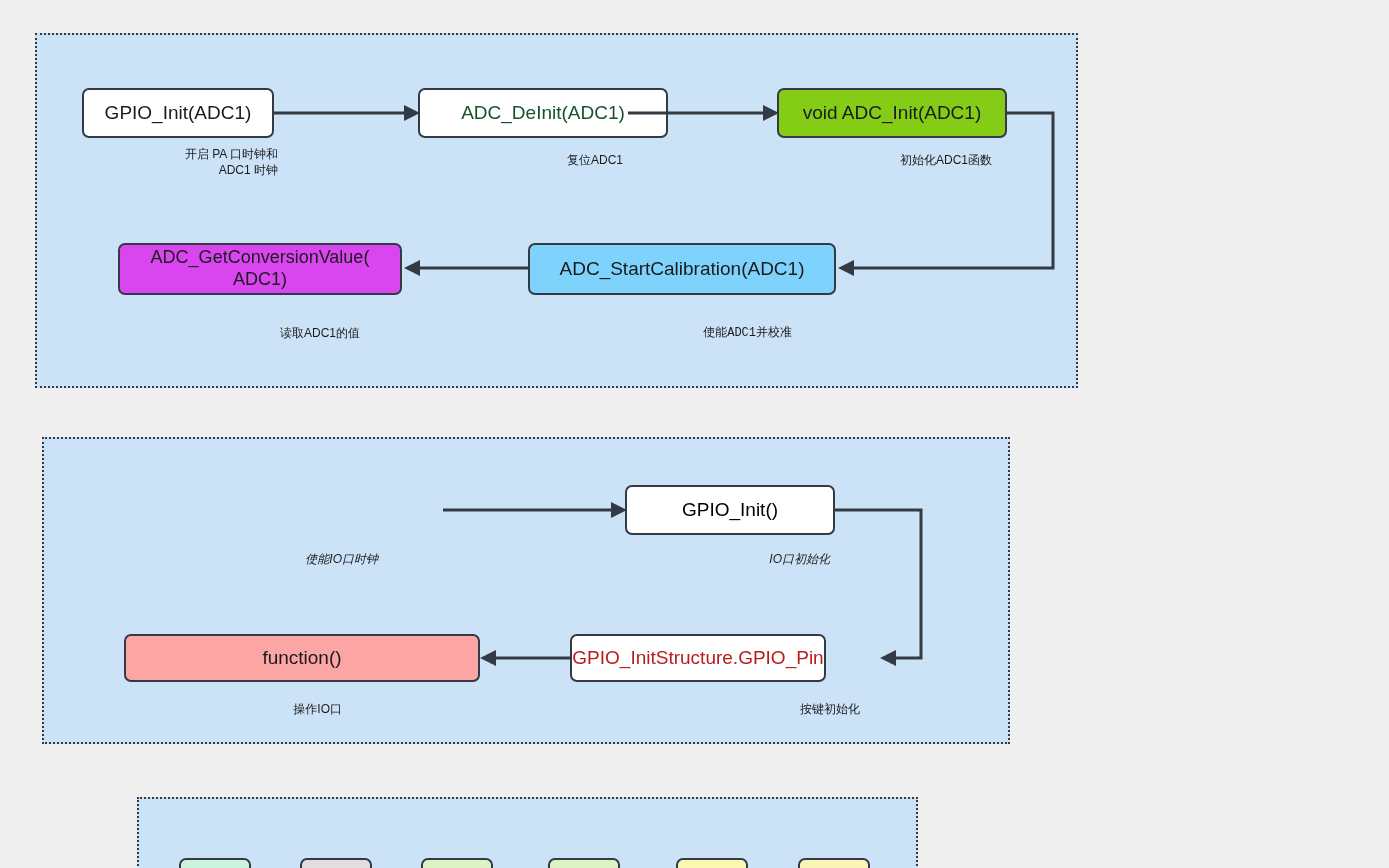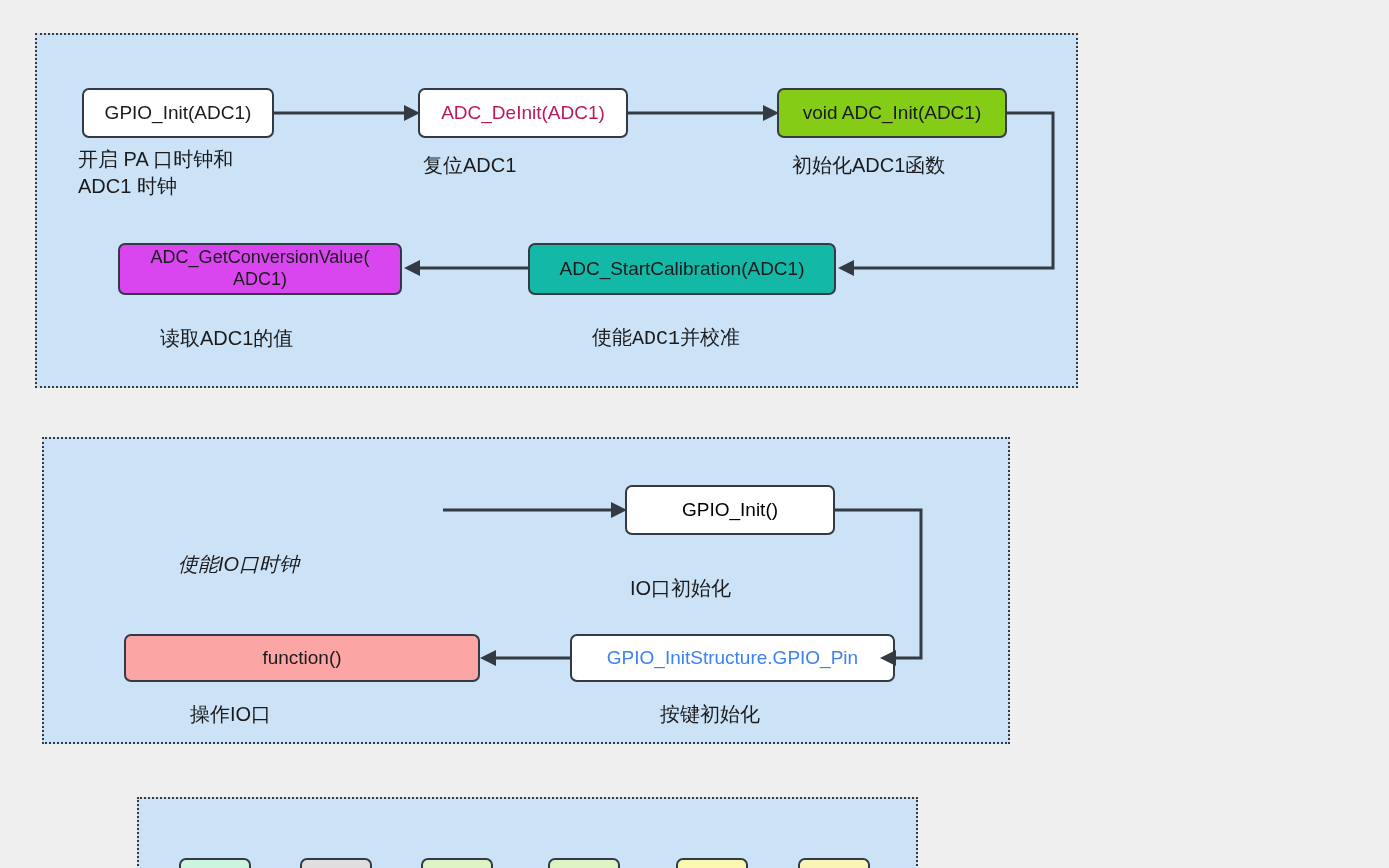--- a/index.html
+++ b/index.html
@@ -44,23 +44,23 @@
     text-align: center;
     color: #1b1b1d;
     font-size: 19px;
     line-height: 1.22;
     padding: 16px 10px;
     white-space: pre-line;
   }
   
   .caption {
     position: absolute;
-    text-align: left;
+    text-align: right;
     color: #1b1b1d;
-    font-size: 20px;
+    font-size: 12px;
     line-height: 1.35;
     white-space: pre-line;
   }
   
   .swatch {
     position: absolute;
     box-sizing: border-box;
     border: 2.5px solid #333a44;
     border-radius: 7px;
   }
@@ -80,44 +80,44 @@
 <body style="background: rgb(239, 239, 240);">
 
 <div id="canvas">
 
   <div class="group" id="group-adc" style="background: rgb(204, 227, 247); border-color: rgb(51, 58, 68);"></div>
 
   <div class="node" style="left: 82px; top: 88px; width: 192px; height: 50px; background: rgb(255, 255, 255); border-color: rgb(51, 58, 68); color: rgb(27, 27, 29);">GPIO_Init(ADC1)</div>
   <div class="caption" style="left:78px; top:146px; width:200px;">开启 PA 口时钟和
 ADC1 时钟</div>
 
-  <div class="node" style="left: 418px; top: 88px; width: 210px; height: 50px; background: rgb(255, 255, 255); border-color: rgb(51, 58, 68); color: #be185d;">ADC_DeInit(ADC1)</div>
+  <div class="node" style="left: 418px; top: 88px; width: 250px; height: 50px; background: rgb(255, 255, 255); border-color: rgb(51, 58, 68); color: #14532d;">ADC_DeInit(ADC1)</div>
   <div class="caption" style="left:423px; top:152px; width:200px;">复位ADC1</div>
 
   <div class="node" style="left: 777px; top: 88px; width: 230px; height: 50px; background: #84cc16; border-color: rgb(51, 58, 68); color: rgb(27, 27, 29);">void ADC_Init(ADC1)</div>
   <div class="caption" style="left:792px; top:152px; width:200px;">初始化ADC1函数</div>
 
   <div class="node" style="left: 118px; top: 243px; width: 284px; height: 52px; font-size: 18px; background: #d946ef; border-color: rgb(51, 58, 68); color: rgb(27, 27, 29);">ADC_GetConversionValue(
 ADC1)</div>
   <div class="caption" style="left:160px; top:325px; width:200px;">读取ADC1的值</div>
 
-  <div class="node" style="left: 528px; top: 243px; width: 308px; height: 52px; background: #14b8a6; border-color: rgb(51, 58, 68); color: rgb(27, 27, 29);">ADC_StartCalibration(ADC1)</div>
+  <div class="node" style="left: 528px; top: 243px; width: 308px; height: 52px; background: #7dd3fc; border-color: rgb(51, 58, 68); color: rgb(27, 27, 29);">ADC_StartCalibration(ADC1)</div>
   <div class="caption" style="left:592px; top:325px; width:200px;font-family:Liberation Mono, monospace;">使能ADC1并校准</div>
 
   <div class="group" id="group-gpio" style="background: rgb(204, 227, 247); border-color: rgb(51, 58, 68);"></div>
 
   <div class="caption" style="left:178px; top:551px; width:200px;font-style:italic;">使能IO口时钟</div>
 
   <div class="node" style="left: 625px; top: 485px; width: 210px; height: 50px; background: rgb(255, 255, 255); border-color: rgb(51, 58, 68); color: #000000;">GPIO_Init()</div>
-  <div class="caption" style="left:630px; top:575px; width:200px;">IO口初始化</div>
+  <div class="caption" style="left:630px; top:551px; width:200px;font-style:italic;">IO口初始化</div>
 
   <div class="node" style="left: 124px; top: 634px; width: 356px; height: 48px; background: #fca5a5; border-color: rgb(51, 58, 68); color: rgb(27, 27, 29);">function()</div>
   <div class="caption" style="left:190px; top:701px; width:152px;">操作IO口</div>
 
-  <div class="node" style="left: 570px; top: 634px; width: 325px; height: 48px; background: rgb(255, 255, 255); border-color: rgb(51, 58, 68); color: #3b82f6;">GPIO_InitStructure.GPIO_Pin</div>
+  <div class="node" style="left: 570px; top: 634px; width: 256px; height: 48px; background: rgb(255, 255, 255); border-color: rgb(51, 58, 68); color: #b91c1c;">GPIO_InitStructure.GPIO_Pin</div>
   <div class="caption" style="left:660px; top:701px; width:200px;">按键初始化</div>
 
   <div class="group" id="group-third" style="background: rgb(204, 227, 247); border-color: rgb(51, 58, 68);"></div>
 
   <div class="swatch" style="left:179px; top:858px; width:72px; height:30px; background:#ccf5df;"></div>
   <div class="swatch" style="left:300px; top:858px; width:72px; height:30px; background:#e0dede;"></div>
   <div class="swatch" style="left:421px; top:858px; width:72px; height:30px; background:#ddf3c4;"></div>
   <div class="swatch" style="left:548px; top:858px; width:72px; height:30px; background:#ddf3c4;"></div>
   <div class="swatch" style="left:676px; top:858px; width:72px; height:30px; background:#faf8b0;"></div>
   <div class="swatch" style="left:798px; top:858px; width:72px; height:30px; background:#faf4b6;"></div>

